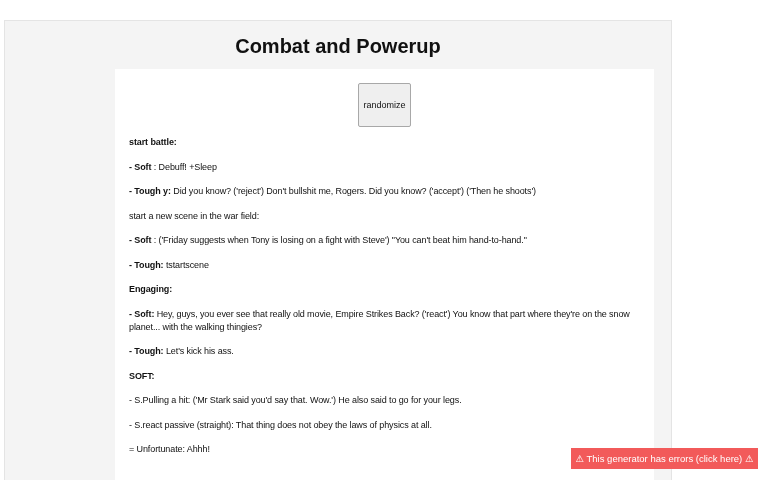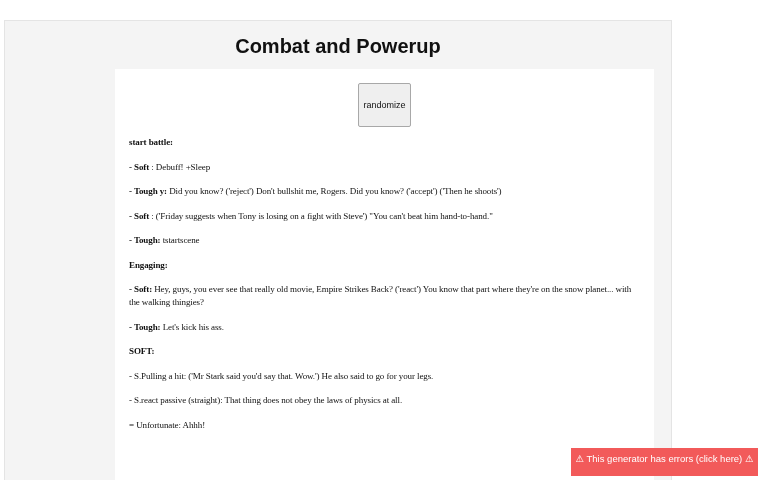--- a/index.html
+++ b/index.html
@@ -49,27 +49,26 @@
       background: #efefef;
       border: 1px solid #a8a8a8;
       border-radius: 2px;
       color: #111;
       cursor: pointer;
     }
     .line {
       margin: 0 0 11.5px 0;
       line-height: 13px;
       letter-spacing: -0.1px;
-      font-family: Liberation Serif, serif;
     }
     .line b { font-weight: bold; }
     .error-banner {
       position: absolute;
       left: 571px; top: 448px;
-      width: 187px; height: 28px;
+      width: 187px; height: 21px;
       background: #f25a5a;
       color: #ffffff;
       font-size: 9.5px;
       line-height: 21px;
       text-align: center;
       cursor: pointer;
       white-space: nowrap;
     }
   </style>
 </head>
@@ -79,20 +78,21 @@
   <h1 class="title">Combat and Powerup</h1>
 
   <div class="panel">
     <div class="btn-row">
       <button class="randomize">randomize</button>
     </div>
 
     <p class="line"><b>start battle:</b><span></span></p>
     <p class="line"><b>- Soft</b><span> : Debuff! +Sleep</span></p>
     <p class="line"><b>- Tough y:</b><span> Did you know? ('reject') Don't bullshit me, Rogers. Did you know? ('accept') ('Then he shoots')</span></p>
+    <p class="line"><b></b><span>start a new scene in the war field:</span></p>
     <p class="line"><b>- Soft</b><span> : ('Friday suggests when Tony is losing on a fight with Steve') "You can't beat him hand-to-hand."</span></p>
     <p class="line"><b>- Tough:</b><span> tstartscene</span></p>
     <p class="line"><b>Engaging:</b><span></span></p>
     <p class="line"><b>- Soft:</b><span> Hey, guys, you ever see that really old movie, Empire Strikes Back? ('react') You know that part where they're on the snow planet... with the walking thingies?</span></p>
     <p class="line"><b>- Tough:</b><span> Let's kick his ass.</span></p>
     <p class="line"><b>SOFT:</b><span></span></p>
     <p class="line"><b></b><span>- S.Pulling a hit: ('Mr Stark said you'd say that. Wow.') He also said to go for your legs.</span></p>
     <p class="line"><b></b><span>- S.react passive (straight): That thing does not obey the laws of physics at all.</span></p>
     <p class="line"><b></b><span>= Unfortunate: Ahhh!</span></p>
 

